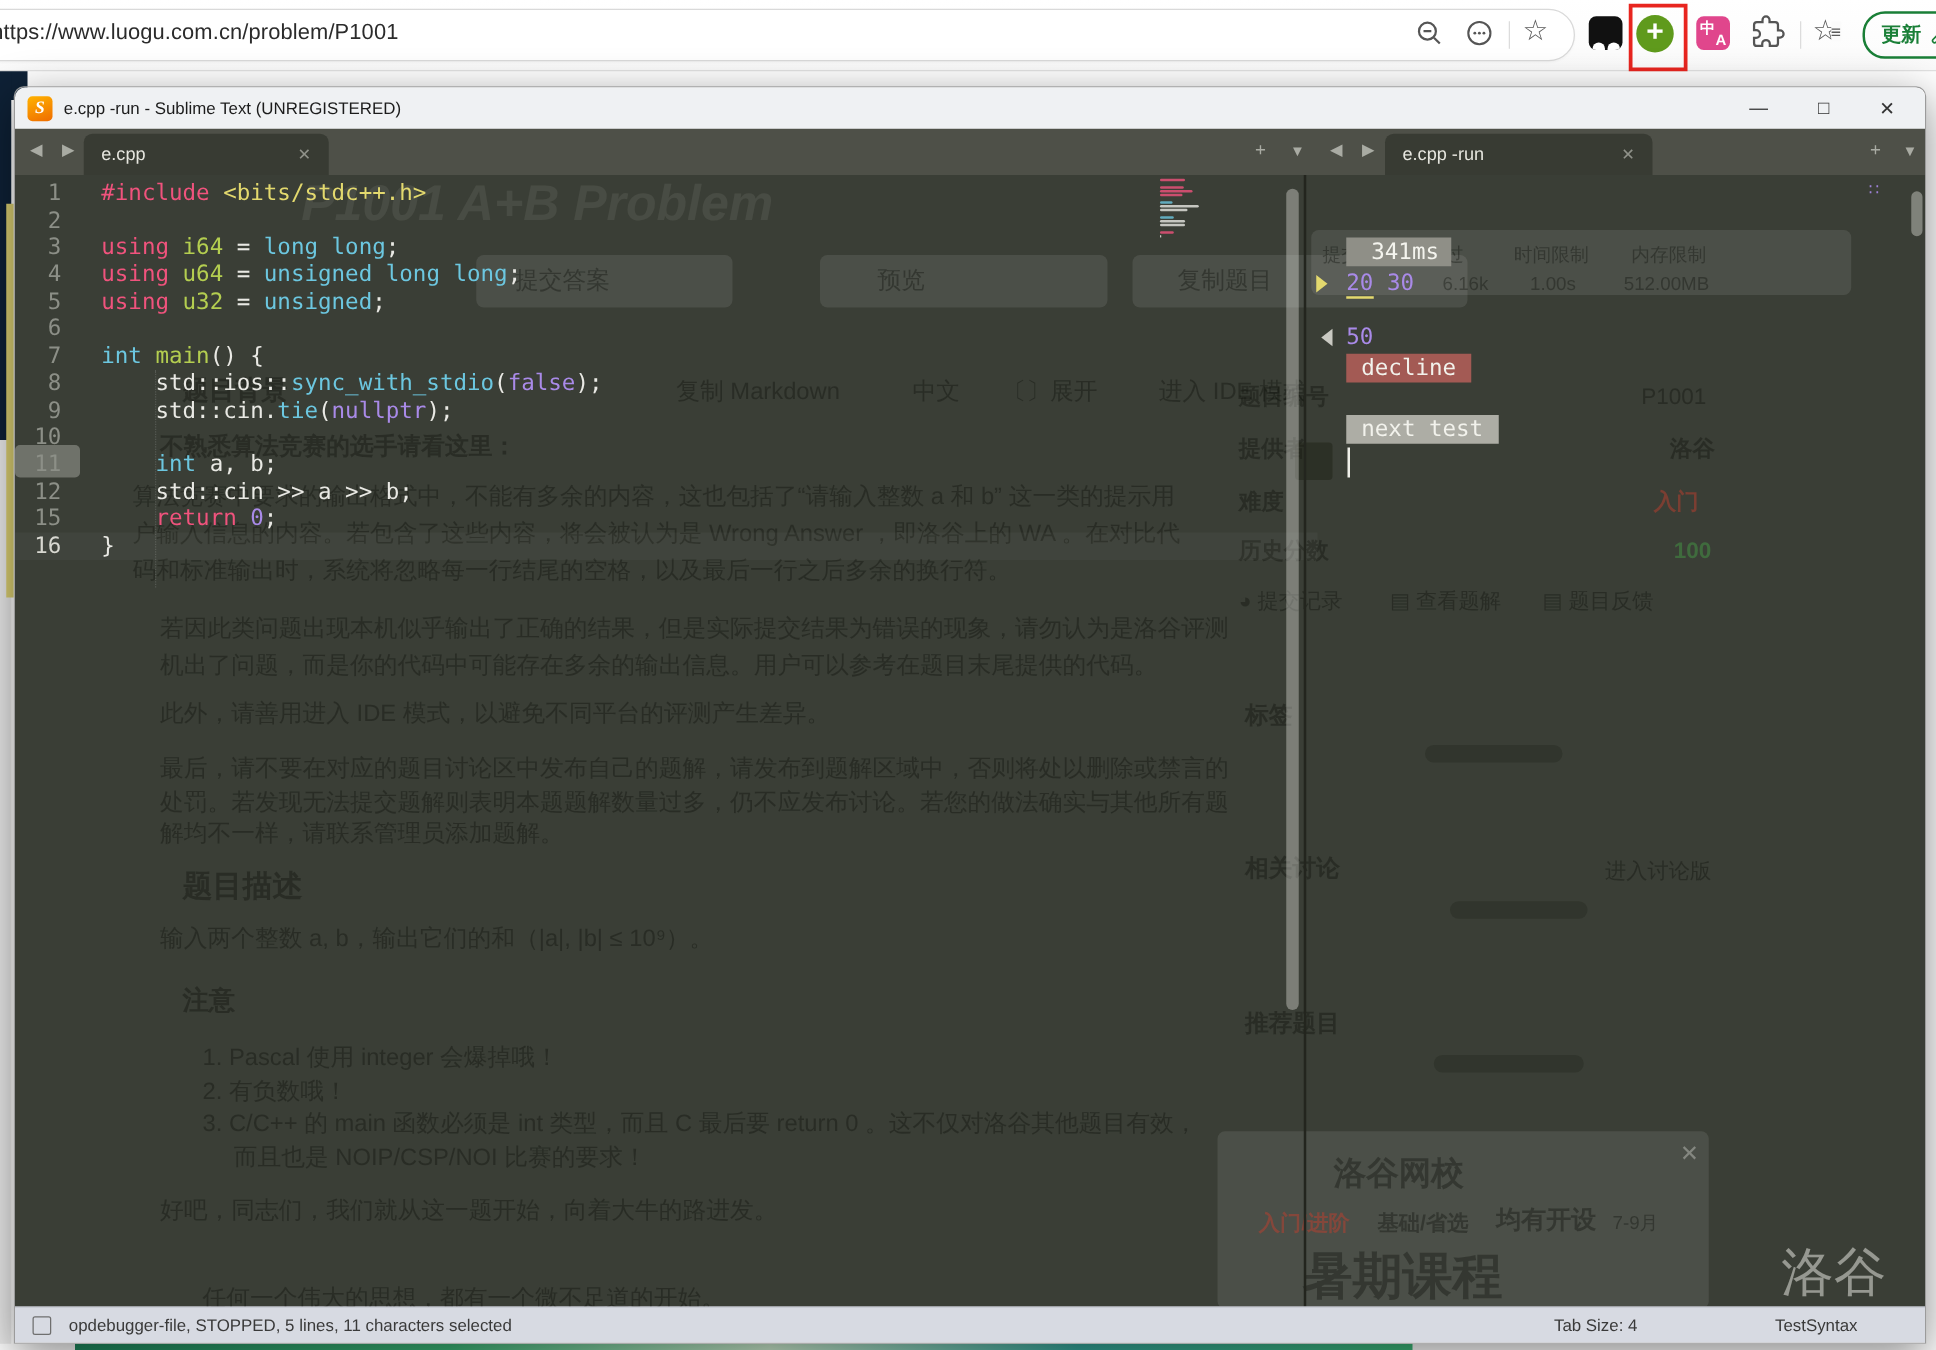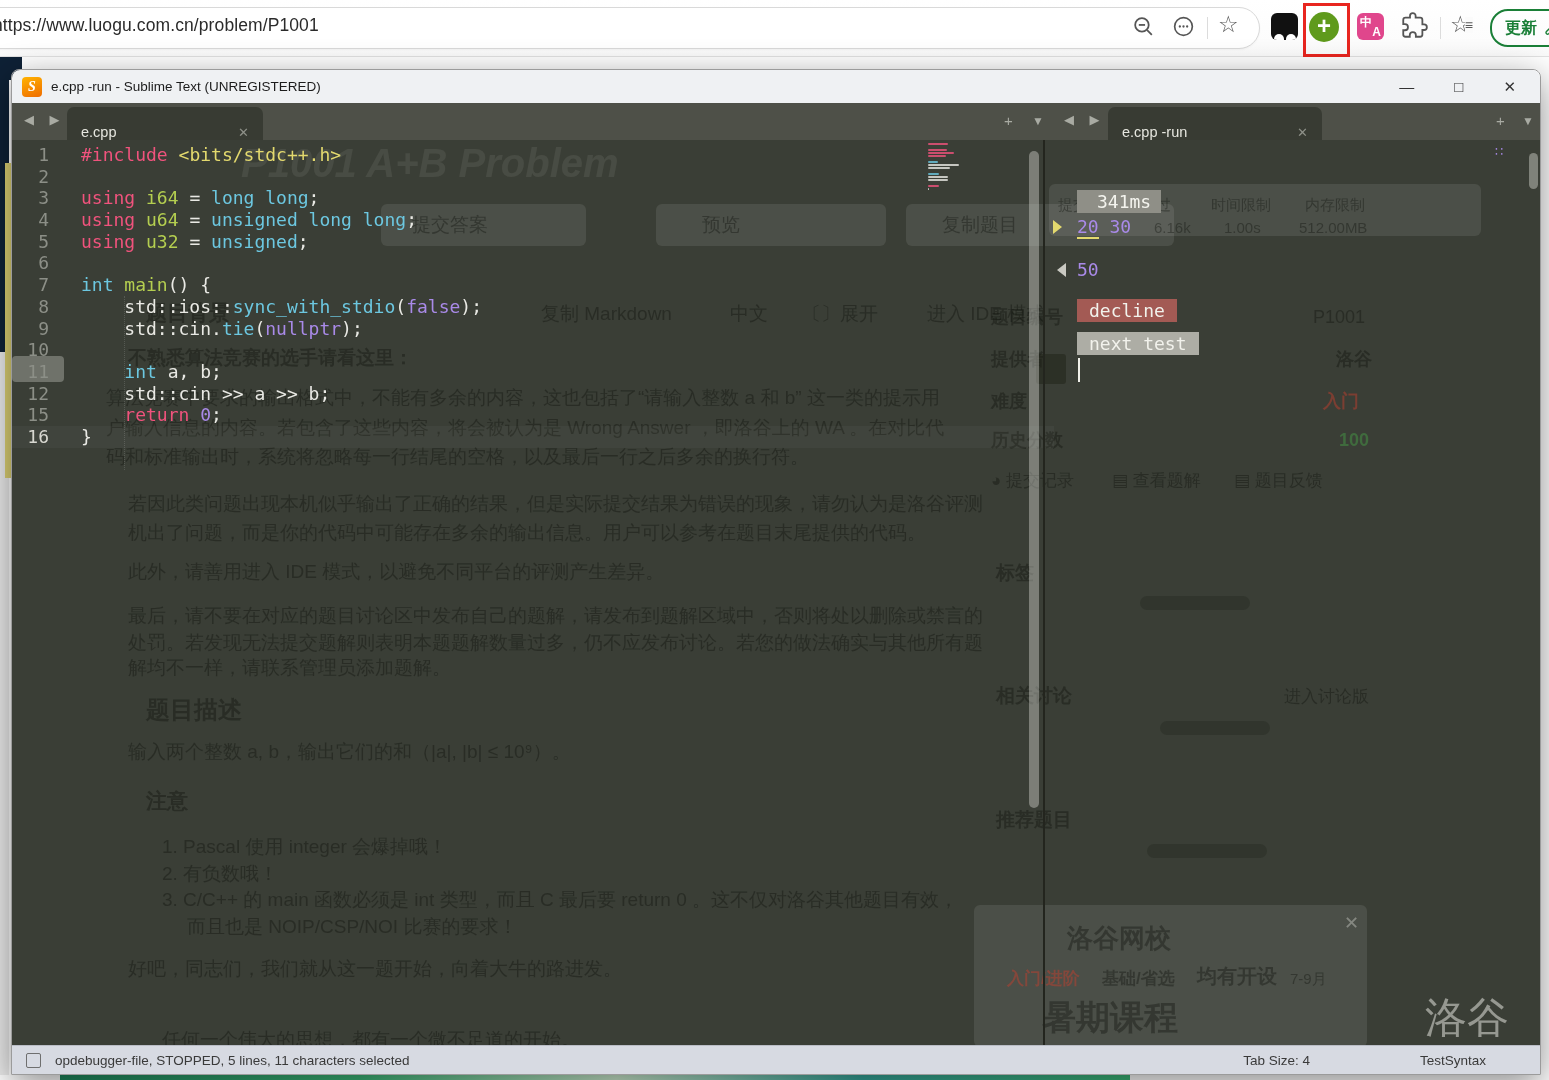--- a/index.html
+++ b/index.html
@@ -51,21 +51,21 @@
   .st-logo{width:20px;height:20px;border-radius:4px;background:linear-gradient(160deg,#ffb300,#ef6c00);
     color:#fff;font-weight:bold;font-size:14px;text-align:center;line-height:20px;margin-right:9px;
     font-family:"Liberation Serif",serif;font-style:italic;}
   .title-text{font-size:13.5px;color:#1c1c1c;}
   .win-controls{margin-left:auto;display:flex;gap:40px;margin-right:14px;color:#333;font-size:15px;}
   .win-controls span{cursor:default;}
   
   .tabbar{flex:0 0 37px;background:#4e5048;position:relative;}
   .tab-arrows{position:absolute;top:9px;font-size:13px;color:#a9aba3;letter-spacing:6px;}
   .tab{position:absolute;top:4px;height:33px;background:#383b33;border-radius:7px 7px 0 0;
-    color:#e6e6df;font-size:14.5px;display:flex;align-items:flex-end;padding:0 14px;}
+    color:#e6e6df;font-size:14.5px;display:flex;align-items:center;padding:0 14px;}
   .tab .tab-close{margin-left:auto;color:#8f9189;font-size:13px;padding-left:20px;}
   .tab-plus,.tab-drop{position:absolute;top:9px;color:#a9aba3;font-size:15px;}
   
   .editor-area{flex:1 1 auto;background:var(--editor-bg);position:relative;overflow:hidden;}
   .ghost-layer{position:absolute;inset:0;z-index:0;}
   .ghost{position:absolute;white-space:nowrap;line-height:1.25;}
   .gd{color:rgba(12,14,8,.36);}
   .gr{color:rgba(195,62,45,.48);}
   .gg{color:rgba(72,162,72,.45);}
   .gl{color:rgba(242,242,236,.5);}
@@ -92,21 +92,21 @@
   .minimap div{height:2px;margin-bottom:1px;border-radius:1px;}
   .ghost-scrollbar{position:absolute;left:1017px;top:11px;width:10px;height:657px;border-radius:5px;
     background:rgba(232,232,226,.38);z-index:1;}
   .pane-divider{position:absolute;left:1031px;top:0;width:2px;height:100%;background:#23251e;z-index:2;}
   
   .right-pane{position:absolute;left:1033px;top:0;width:497px;height:100%;z-index:1;
     font-family:"DejaVu Sans Mono","Liberation Mono",monospace;font-size:18px;color:var(--fg);}
   .rp-row{position:absolute;display:flex;gap:14px;align-items:center;}
   .rp-btn{padding:1px 12px;color:#f2f2ec;white-space:pre;}
   .b-olive{background:var(--btn-olive);} .b-gray{background:var(--btn-gray);}
-  .b-teal{background:var(--btn-teal);} .b-red{background:var(--btn-red);margin-top:16px;}
+  .b-teal{background:var(--btn-teal);} .b-red{background:var(--btn-red);}
   .b-light{background:var(--btn-light);}
   .rp-time{position:absolute;left:32px;top:50px;background:var(--btn-gray2);padding:1px 10px 1px 20px;color:#f4f4ee;}
   .rp-input{position:absolute;left:32px;top:76px;color:var(--purple);}
   .rp-input u{text-decoration:none;border-bottom:2px solid var(--yellow);}
   .rp-mark-right{position:absolute;left:8px;top:80px;width:0;height:0;
     border-left:9px solid var(--yellow);border-top:7px solid transparent;border-bottom:7px solid transparent;}
   .rp-mark-left{position:absolute;left:12px;top:123px;width:0;height:0;
     border-right:9px solid #c9c9c2;border-top:7px solid transparent;border-bottom:7px solid transparent;}
   .rp-output{position:absolute;left:32px;top:119px;color:var(--purple);}
   .rp-decline{position:absolute;left:32px;top:143px;}
@@ -261,21 +261,21 @@
         <div class="ghost bar" style="left: 1148px; top: 581px; width: 110px; height: 14px;"></div>
         <div class="ghost gd" style="left: 984px; top: 668px; font-size: 19px; font-weight: 700;">推荐题目</div>
         <div class="ghost bar" style="left: 1135px; top: 704px; width: 120px; height: 14px;"></div>
         <div class="ghost patch" style="left: 962px; top: 765px; width: 393px; height: 142px;"></div>
         <div class="ghost gl2" style="left: 1332px; top: 772px; font-size: 18px;">✕</div>
         <div class="ghost gd" style="left: 1055px; top: 782px; font-size: 26px; font-weight: 700;">洛谷网校</div>
         <div class="ghost gr" style="left: 995px; top: 828px; font-size: 17px; font-weight: 700;">入门/进阶</div>
         <div class="ghost gd" style="left: 1090px; top: 828px; font-size: 17px; font-weight: 700;">基础/省选</div>
         <div class="ghost gd" style="left: 1185px; top: 824px; font-size: 20px; font-weight: 700;">均有开设</div>
         <div class="ghost gd" style="left: 1278px; top: 830px; font-size: 15px;">7-9月</div>
-        <div class="ghost gd" style="left: 1030px; top: 856px; font-size: 34px; font-weight: 700;">暑期课程</div>
+        <div class="ghost gd" style="left: 1030px; top: 856px; font-size: 40px; font-weight: 700;">暑期课程</div>
         <div class="ghost gl" style="left: 1413px; top: 852px; font-size: 42px;">洛谷</div>
         <div class="ghost patch2" style="left: 0px; top: 216px; width: 52px; height: 26px;"></div>
         <div class="ghost patch3" style="left: 1024px; top: 214px; width: 30px; height: 30px;"></div>
         <div class="ghost gp" style="left: 1483px; top: 4px; font-size: 13px;">∷</div>
       </div>
 
     <div class="left-pane">
       <div class="indent-guide"></div>
       <div class="code-lines" id="code-lines">
           <div class="code-line">

